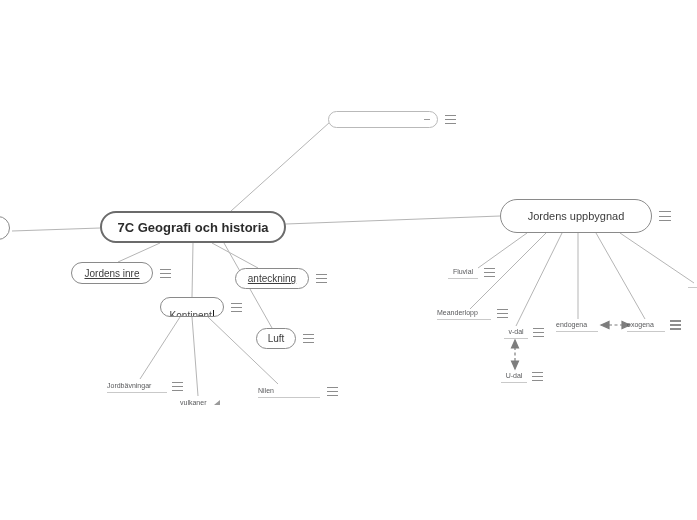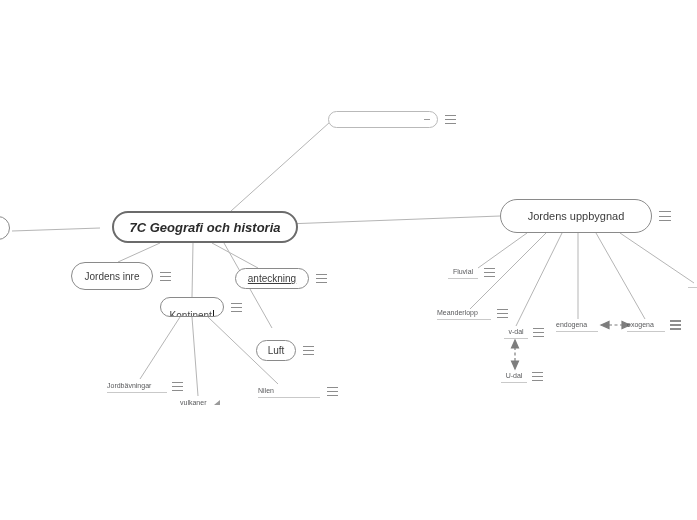--- a/index.html
+++ b/index.html
@@ -163,28 +163,28 @@
         <i></i>
       </span>
   </div>
 
   <div class="node" style="left:-18px; top:216px;">
     <div class="pill" style="width:28px; height:24px;">
       <span style="font-size:11px;"></span>
     </div>
   </div>
 
-  <div class="node" style="left:112px; top:211px;font-style:italic;">
+  <div class="node" style="left:100px; top:211px;">
     <div class="pill thick" style="width:186px; height:32px;">
       <span style="font-size:13px; font-weight:bold; color:#2b2b2b;">7C Geografi och historia</span>
     </div>
   </div>
 
   <div class="node" style="left:71px; top:262px;">
-    <div class="pill" style="width:82px; height:28px;">
+    <div class="pill" style="width:82px; height:22px;text-decoration:underline;">
       <span style="font-size:10px;">Jordens inre</span>
     </div>
     <span class="ham">
         <i></i>
         <i></i>
         <i></i>
       </span>
   </div>
 
   <div class="node" style="left:160px; top:297px;">
@@ -203,21 +203,21 @@
     <div class="pill" style="width:74px; height:21px;">
       <span style="font-size:10px;text-decoration:underline;">anteckning</span>
     </div>
     <span class="ham">
         <i></i>
         <i></i>
         <i></i>
       </span>
   </div>
 
-  <div class="node" style="left:256px; top:340px;">
+  <div class="node" style="left:256px; top:328px;">
     <div class="pill" style="width:40px; height:21px;">
       <span style="font-size:10px;">Luft</span>
     </div>
     <span class="ham">
         <i></i>
         <i></i>
         <i></i>
       </span>
   </div>
 

